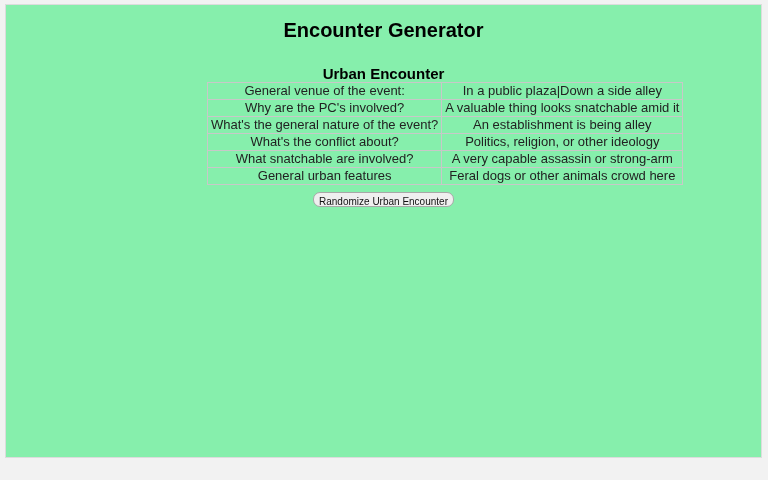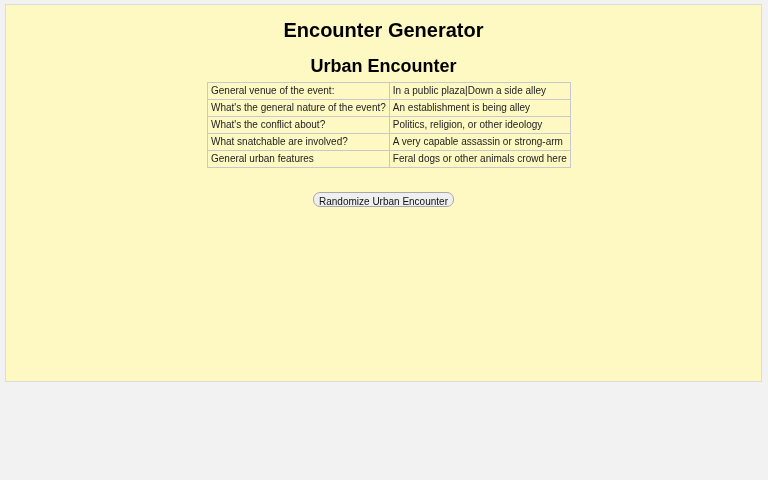--- a/index.html
+++ b/index.html
@@ -8,55 +8,56 @@
       width: 768px;
       height: 480px;
       background: #f2f2f2;
       overflow: hidden;
     }
     .page {
       position: absolute;
       left: 5px;
       top: 4px;
       width: 757px;
-      height: 378px;
-      background: #fef9c3;
+      height: 454px;
+      background: #86efac;
       border: 1px solid #dcdcdc;
       box-sizing: border-box;
       font-family: "Liberation Sans", sans-serif;
       color: #000;
     }
     h1 {
       margin: 0;
       position: absolute;
       top: 13px;
       left: 0;
       right: 0;
       text-align: center;
       font-size: 20px;
       font-weight: bold;
       line-height: 24px;
     }
     h2 {
-      margin: 4px;
+      margin: 12px;
       position: absolute;
       top: 48px;
       left: 0;
       right: 0;
       text-align: center;
-      font-size: 18px;
+      font-size: 15px;
       font-weight: bold;
       line-height: 18px;
     }
     table {
       position: absolute;
       top: 77px;
       left: 201px;
       border-collapse: collapse;
-      font-size: 10px;
+      font-size: 13px;
+      text-align: center;
     }
     td {
       border: 1px solid #c8c8c8;
       padding: 0 3px;
       height: 16px;
       line-height: 16px;
       white-space: nowrap;
       color: #222;
     }
     td.q { width: 167px; }
@@ -88,20 +89,24 @@
   <h1>Encounter Generator</h1>
   <h2>Urban Encounter</h2>
 
   <table>
     <tbody>
         <tr>
       <td class="q">General venue of the event:</td>
       <td class="a">In a public plaza|Down a side alley</td>
     </tr>
     <tr>
+      <td class="q">Why are the PC's involved?</td>
+      <td class="a">A valuable thing looks snatchable amid it</td>
+    </tr>
+    <tr>
       <td class="q">What's the general nature of the event?</td>
       <td class="a">An establishment is being alley</td>
     </tr>
     <tr class="divider">
       <td class="q">What's the conflict about?</td>
       <td class="a">Politics, religion, or other ideology</td>
     </tr>
     <tr>
       <td class="q">What snatchable are involved?</td>
       <td class="a">A very capable assassin or strong-arm</td>

